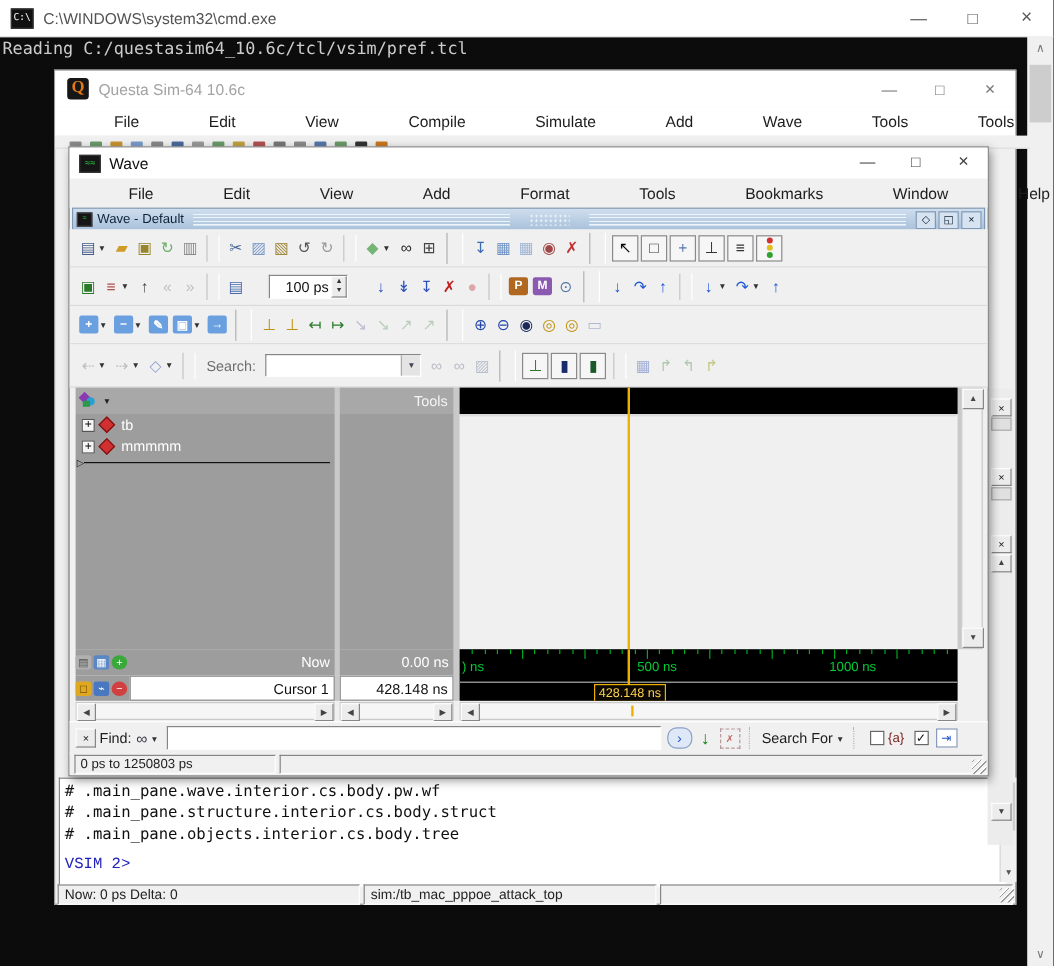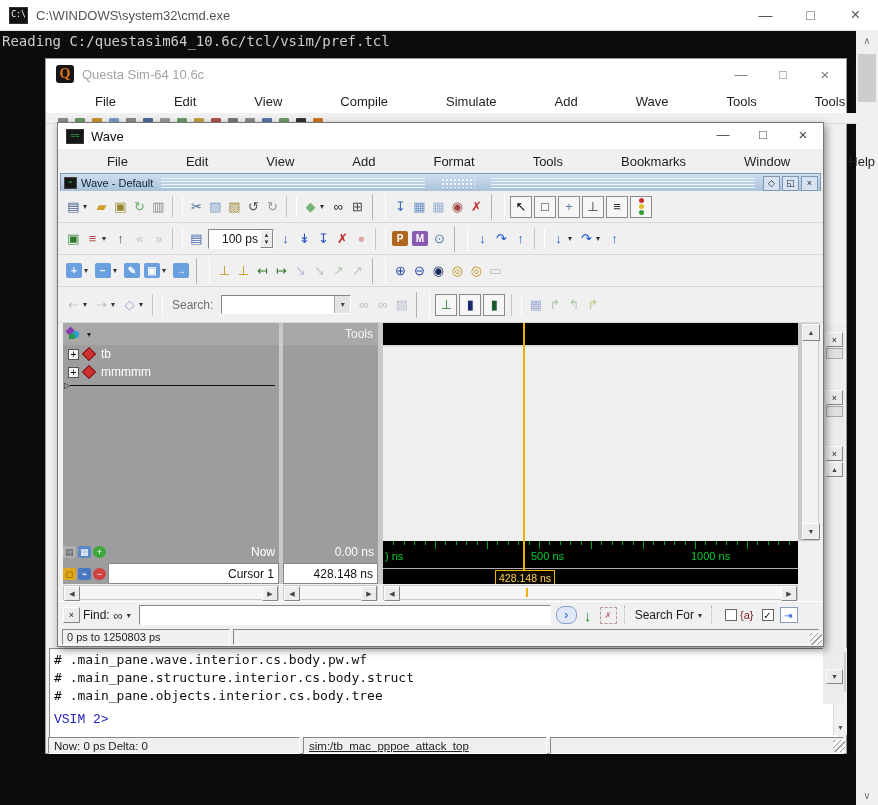--- a/index.html
+++ b/index.html
@@ -86,21 +86,21 @@
   .ticon{width:19px;height:20px;display:inline-flex;align-items:center;justify-content:center;
          font-size:13px;flex:0 0 auto;}
   .ticon.bx{width:22px;height:22px;background:#f6f6f6;border:1px solid #8a8a8a;margin-right:2px;box-sizing:border-box;}
   .ticon.gr{opacity:.75;}
   .chip{width:16px;height:15px;border-radius:2px;display:inline-flex;align-items:center;justify-content:center;
         font-size:10px;font-weight:bold;margin:0 2px;flex:0 0 auto;}
   .tsp{width:9px;height:22px;border-left:1px solid #c6c6c6;border-right:1px solid #fff;margin:0 4px;flex:0 0 auto;}
   .gsp{width:12px;height:26px;border-left:1px solid #b2b2b2;border-right:1px solid #fff;margin:0 5px;flex:0 0 auto;}
   .caret{width:9px;font-size:8px;color:#333;flex:0 0 auto;}
   .tlabel{font-size:12px;color:#6e6e6e;margin:0 5px;flex:0 0 auto;}
-  .tinput{width:64px;height:18px;display:flex;align-items:center;flex:0 0 auto;margin:0 2px;}
+  .tinput{width:64px;height:18px;display:flex;align-items:center;flex:0 0 auto;margin:0 18px;}
   .tinput .val{flex:1;text-align:right;font-size:12px;color:#111;padding-right:2px;}
   .spin{width:11px;height:16px;display:flex;flex-direction:column;align-items:center;justify-content:center;
         font-size:6px;color:#333;line-height:7px;}
   .tcombo{width:128px;height:17px;display:flex;flex:0 0 auto;margin:0 3px;}
   .tcombo .dd{margin-left:auto;width:15px;height:100%;background:#e4e4e4;border-left:1px solid #aaa;
               font-size:8px;color:#445;display:flex;align-items:center;justify-content:center;}
   .traffic{display:inline-flex;flex-direction:column;gap:1px;align-items:center;justify-content:center;}
   .traffic i{width:5px;height:5px;border-radius:50%;display:block;}
   
   .col-gap{background:#c9c9c9;}
@@ -230,21 +230,21 @@
     <div class="abs transcript" id="transcript"># .main_pane.wave.interior.cs.body.pw.wf
 # .main_pane.structure.interior.cs.body.struct
 # .main_pane.objects.interior.cs.body.tree<div class="vsim-prompt">VSIM 2&gt;</div></div>
     <div class="abs tr-scroll">
       <span class="cmd-thumb" style="left:1px;top:4px;width:11px;height:40px;"></span>
       <span class="arr" style="bottom:1px;">▼</span>
     </div>
 
     <div class="abs q-status">
       <div class="cell" style="width:240px;">Now: 0 ps  Delta: 0</div>
-      <div class="cell" style="width:232px;text-decoration:underline;">sim:/tb_mac_pppoe_attack_top</div>
+      <div class="cell" style="width:232px;">sim:/tb_mac_pppoe_attack_top</div>
       <div class="cell" style="flex:1;"></div>
     </div>
     <div class="grip"></div>
 
     <div class="abs sliver">
       <span class="xb raised" style="top:8px;">×</span>
       <i class="bar" style="top:24px;"></i>
       <span class="xb raised" style="top:66px;">×</span>
       <i class="bar" style="top:82px;"></i>
       <span class="xb raised" style="top:122px;">×</span>

